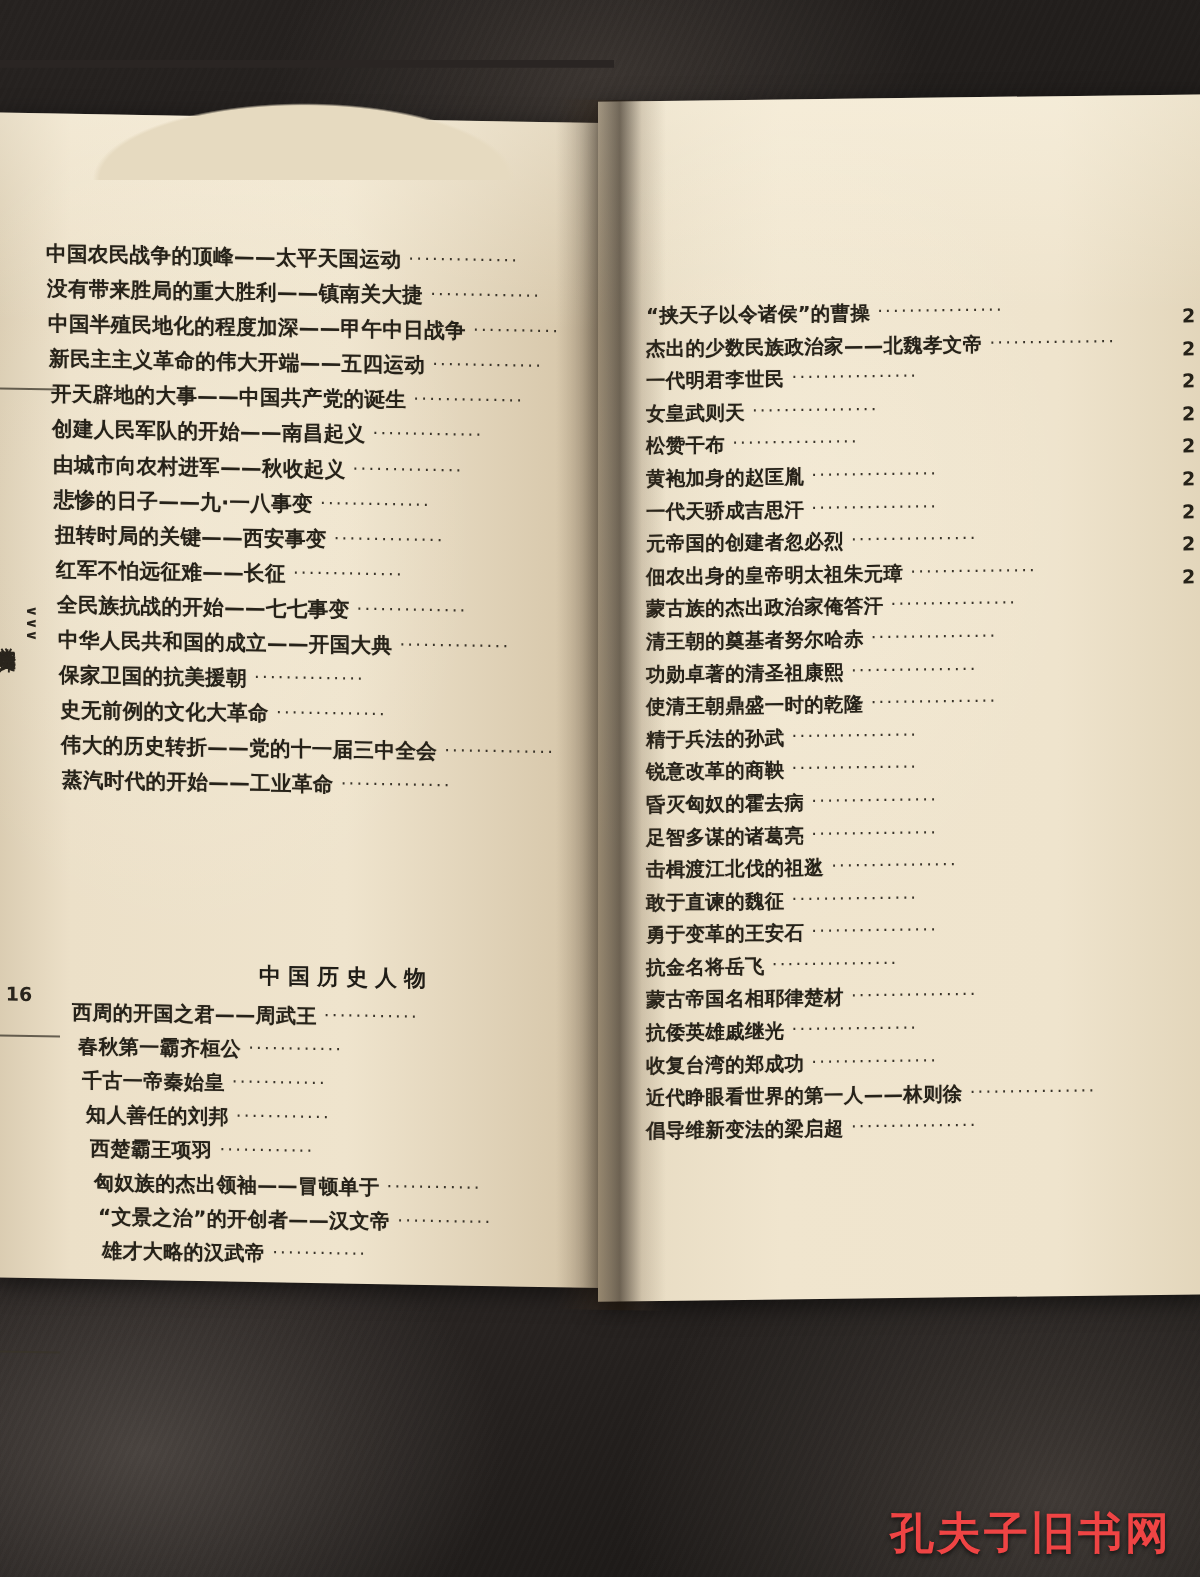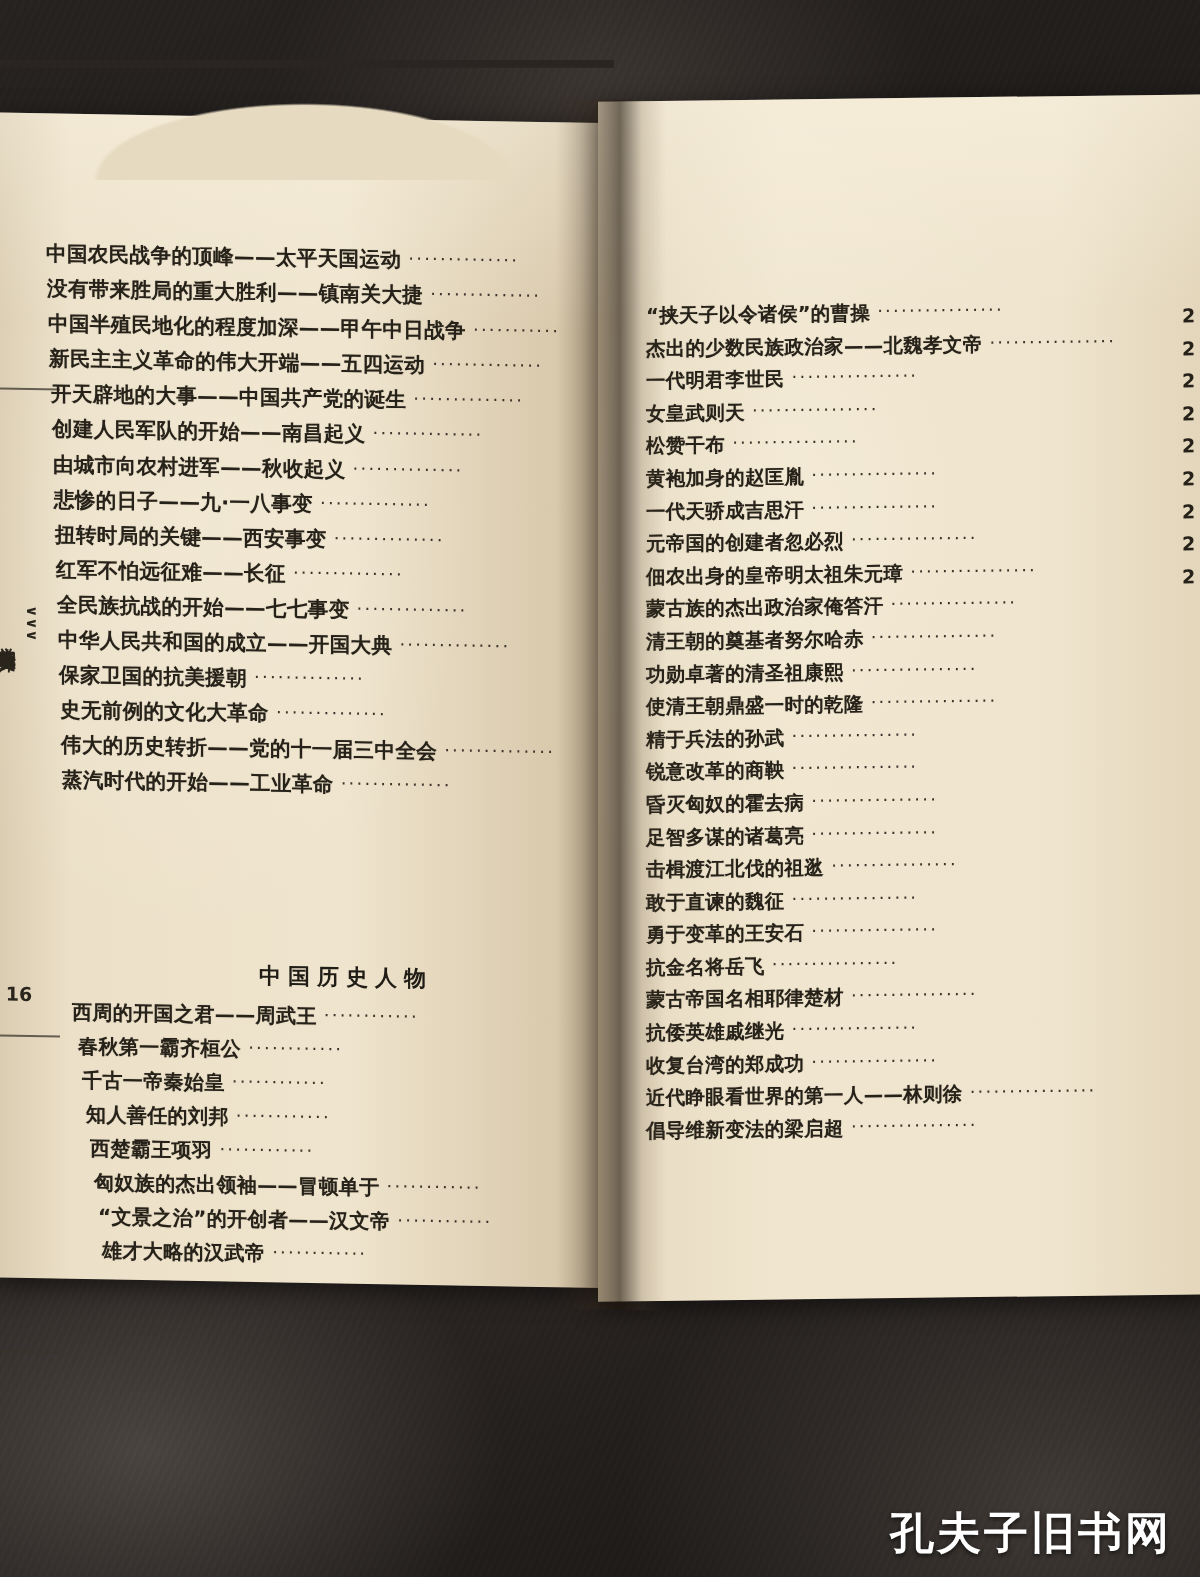--- a/index.html
+++ b/index.html
@@ -167,21 +167,21 @@
   
   .right-nums{
     position:absolute;right:2px;top:205px;width:26px;
     font-size:19px;color:#262219;font-weight:600;
   }
   .right-nums div{height:32.6px;line-height:32.6px;overflow:hidden;}
 
   
   .watermark{
     position:absolute;right:28px;bottom:20px;text-align:right;
-    color:#ffffff;
+    color:#ef4444;
     text-shadow:0 2px 5px rgba(0,0,0,.7);
   }
   .wm-main{font-size:44px;font-weight:700;letter-spacing:3px;line-height:1.1;}
   .wm-sub{font-size:27px;letter-spacing:1.5px;margin-top:4px;}
 </style>
 </head>
 <body>
 
 <div class="backdrop"></div>
 

